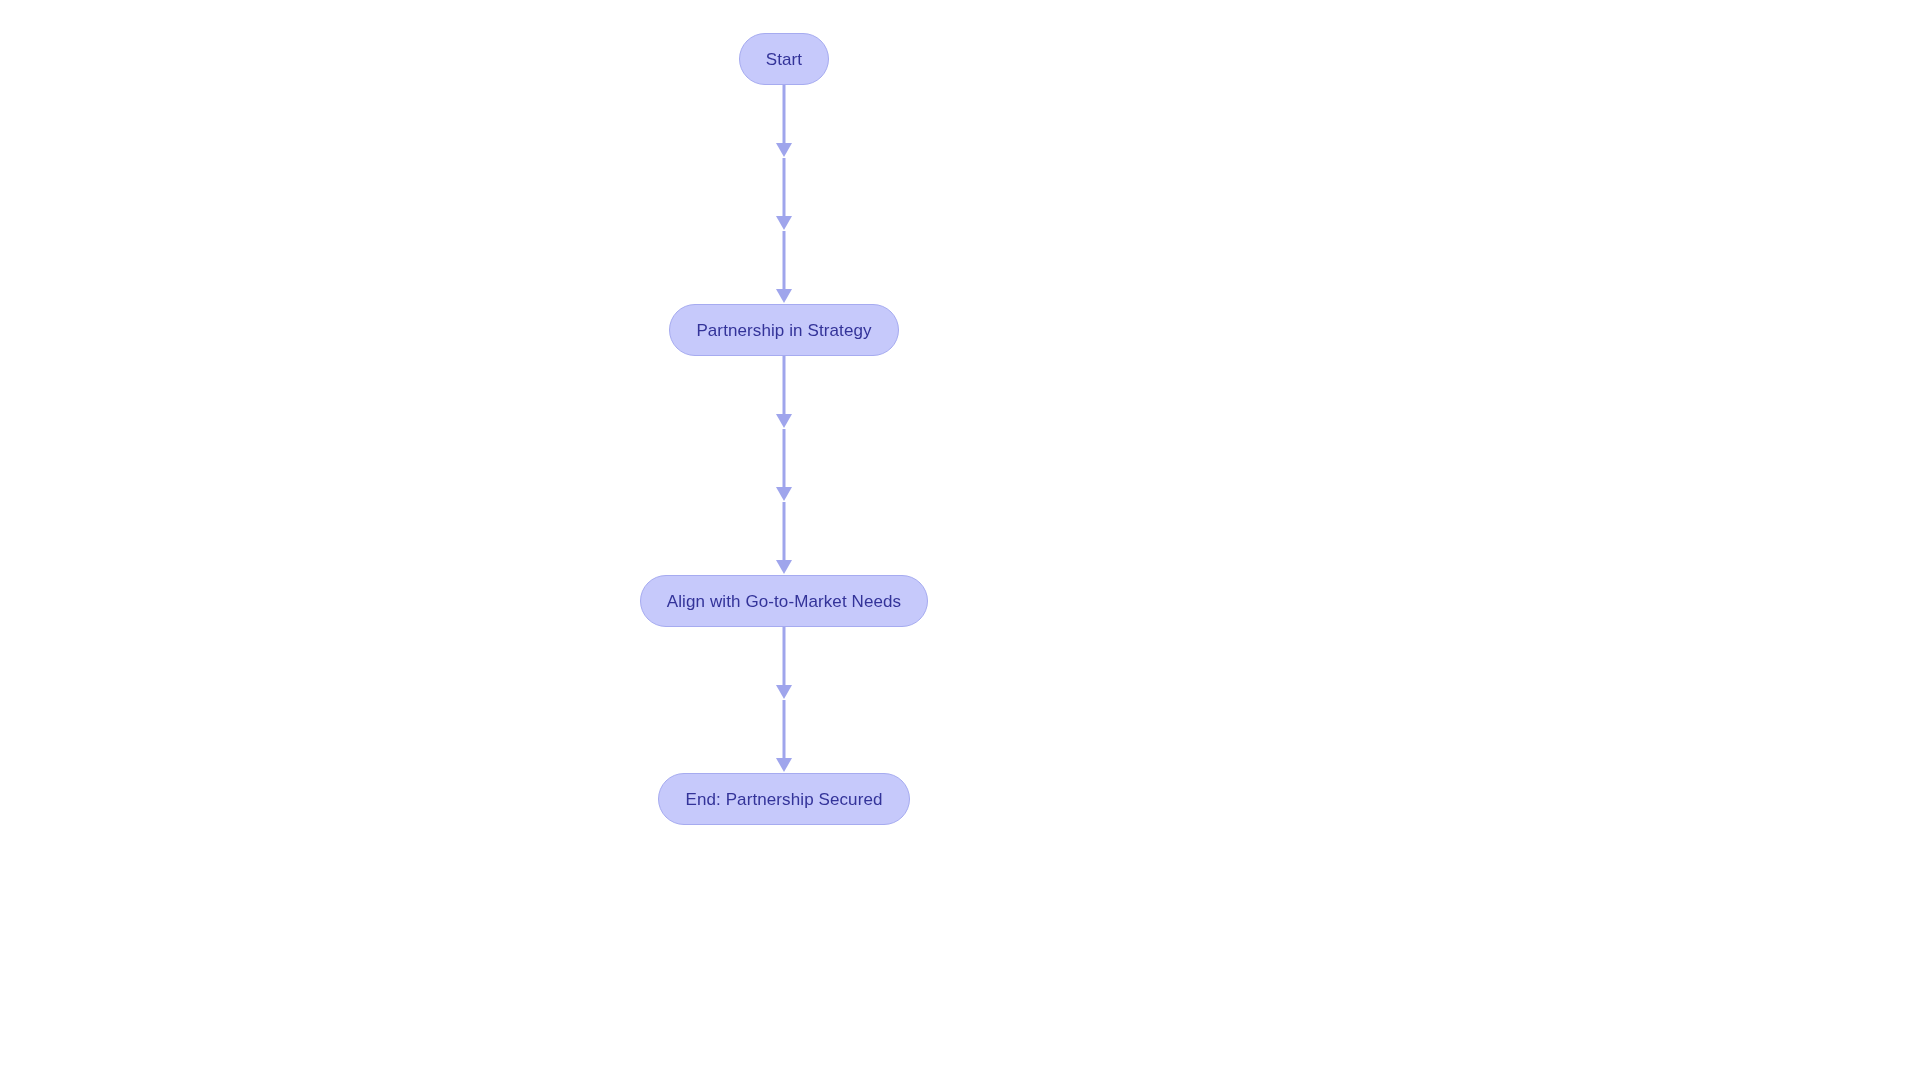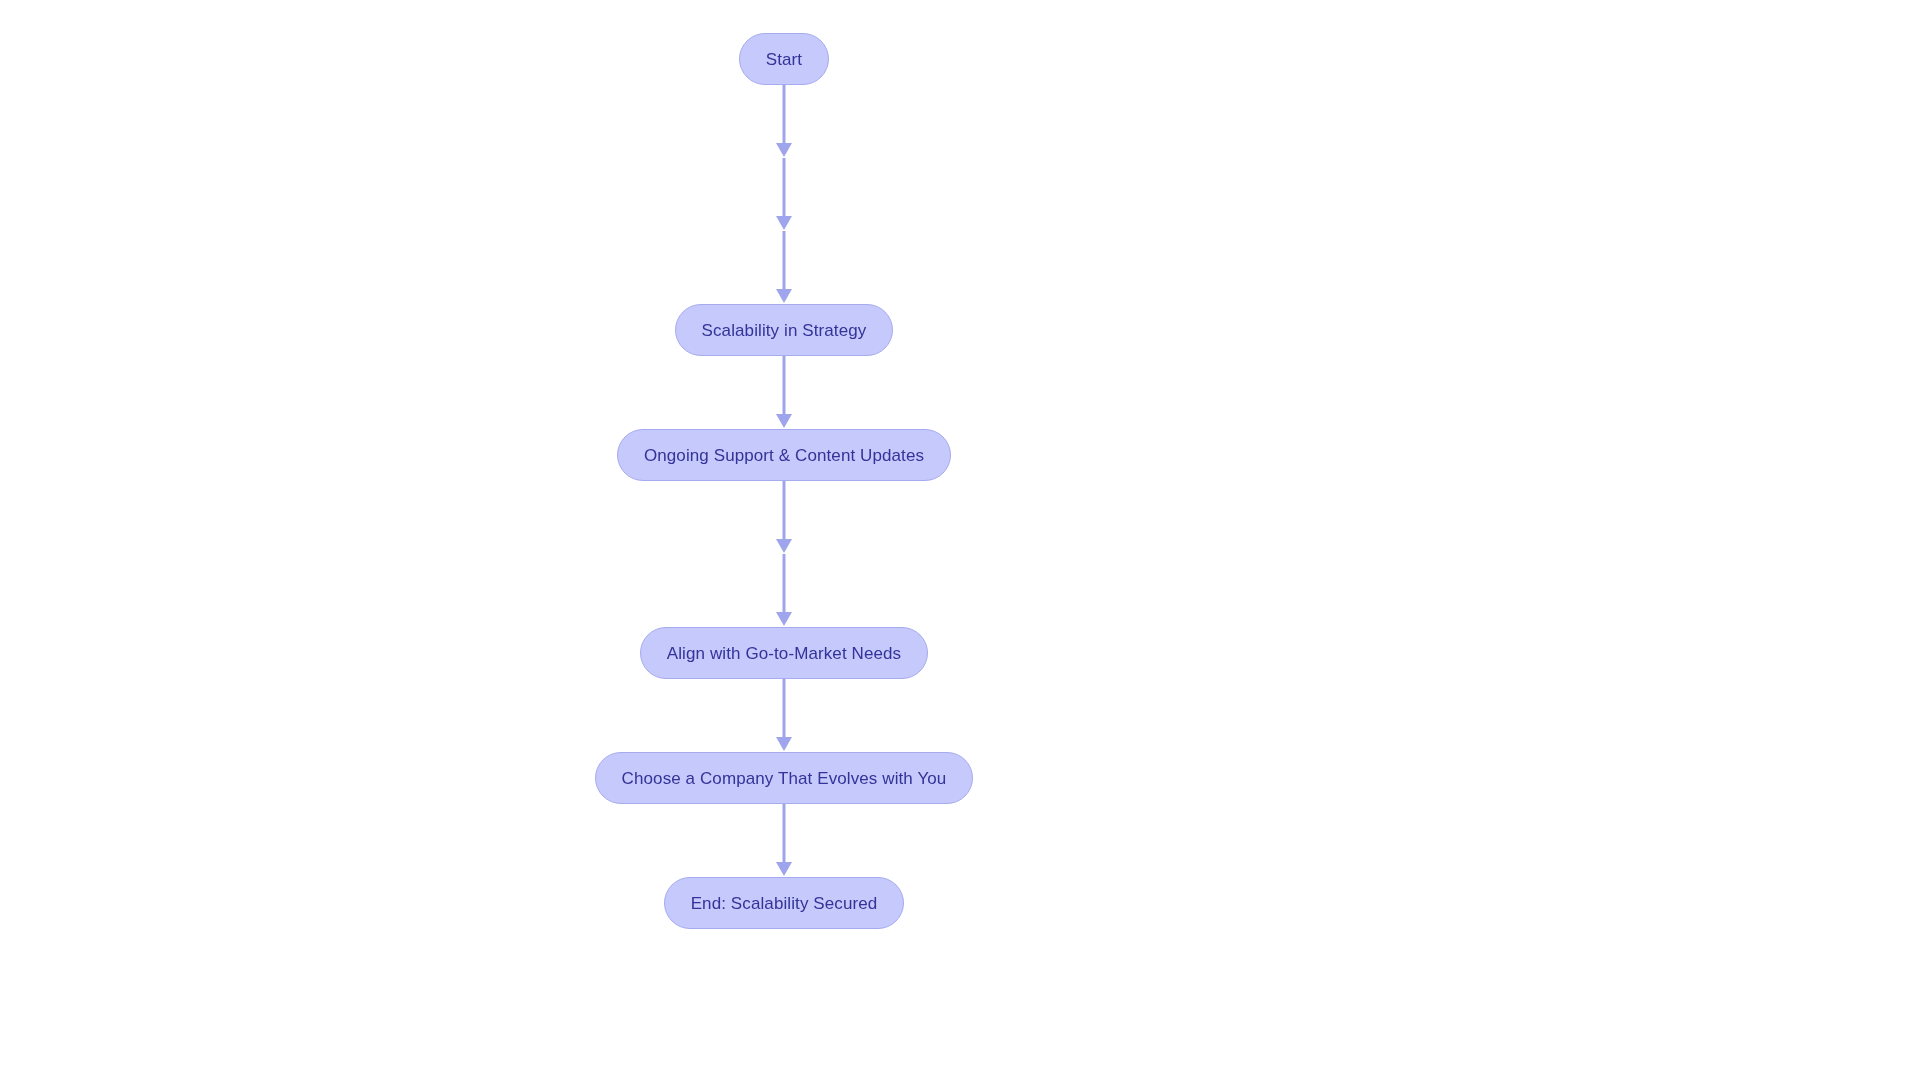--- a/index.html
+++ b/index.html
@@ -111,54 +111,48 @@
       <div class="connector-line"></div>
       <div class="connector-arrow"></div>
     </div>
 
     <div class="connector">
       <div class="connector-line"></div>
       <div class="connector-arrow"></div>
     </div>
 
     <div class="node">
-      <span class="node-label">Scalability in Strategy</span>
+      <span class="node-label">Partnership in Strategy</span>
     </div>
     <div class="connector">
       <div class="connector-line"></div>
       <div class="connector-arrow"></div>
     </div>
 
-    <div class="node">
-      <span class="node-label">Ongoing Support &amp; Content Updates</span>
-    </div>
     <div class="connector">
       <div class="connector-line"></div>
       <div class="connector-arrow"></div>
     </div>
 
     <div class="connector">
       <div class="connector-line"></div>
       <div class="connector-arrow"></div>
     </div>
 
     <div class="node">
       <span class="node-label">Align with Go-to-Market Needs</span>
     </div>
     <div class="connector">
       <div class="connector-line"></div>
       <div class="connector-arrow"></div>
     </div>
 
-    <div class="node">
-      <span class="node-label">Choose a Company That Evolves with You</span>
-    </div>
     <div class="connector">
       <div class="connector-line"></div>
       <div class="connector-arrow"></div>
     </div>
 
     <div class="node">
-      <span class="node-label">End: Scalability Secured</span>
+      <span class="node-label">End: Partnership Secured</span>
     </div>
 
   </div>
 </div>
 
 </body></html>

